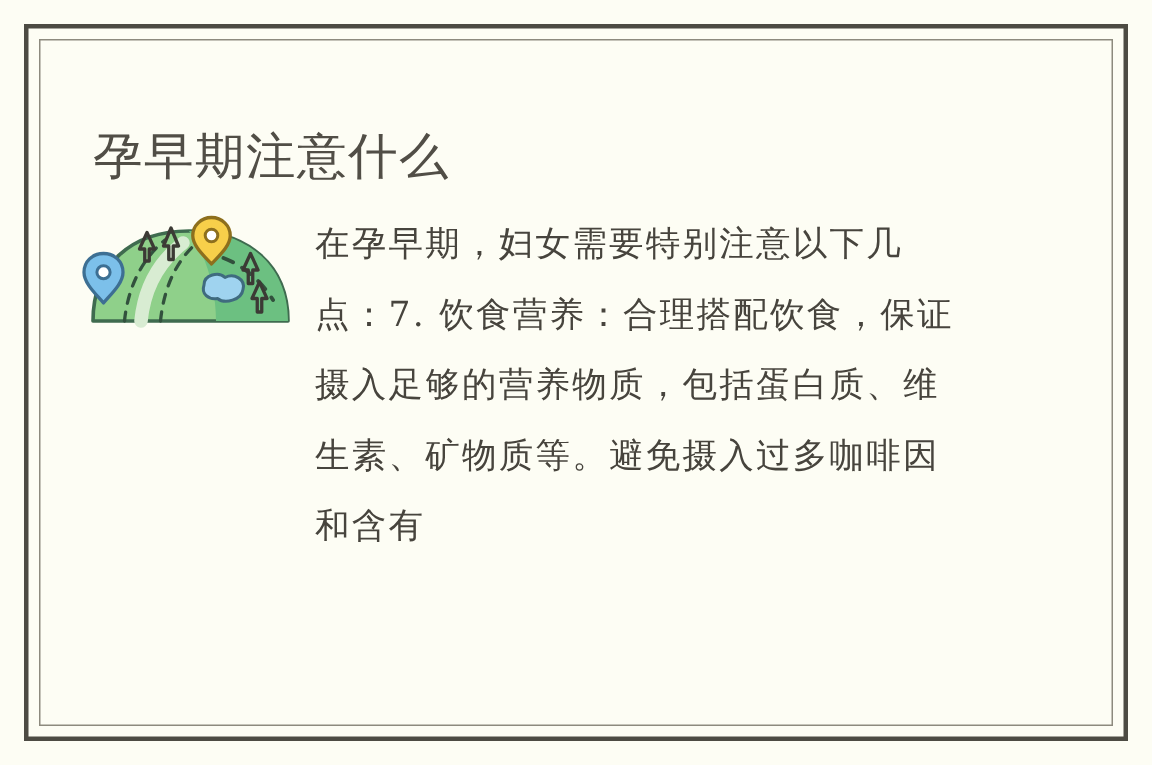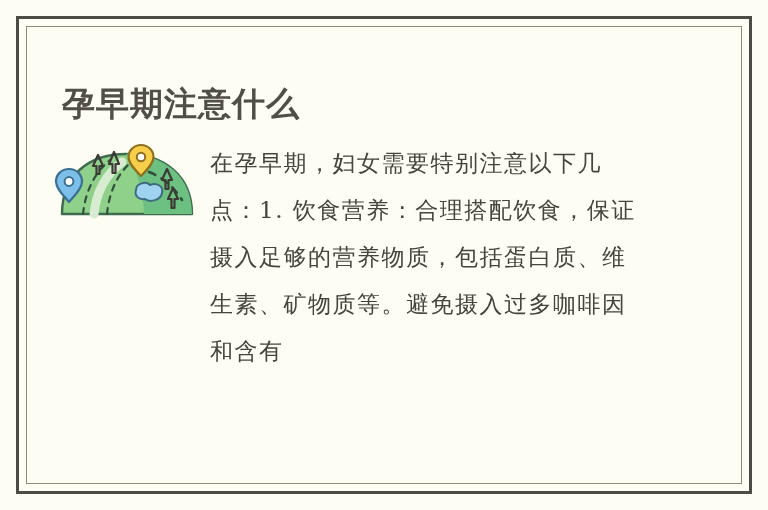--- a/index.html
+++ b/index.html
@@ -54,21 +54,21 @@
   }
 
   .page-title {
     position: absolute;
     left: 36px;
     top: 36px;
     font-size: 33px;
     line-height: 1.2;
     letter-spacing: 1px;
     color: #514e46;
-    font-weight: 700;
+    font-weight: 400;
     font-family: "Liberation Sans", sans-serif;
     white-space: nowrap;
   }
 
   .body-row {
     position: absolute;
     left: 26px;
     top: 112px;
     right: 28px;
     display: flex;
@@ -146,18 +146,18 @@
             <circle cx="17" cy="39.5" r="4.4" fill="#ffffff" stroke="#3d6f93" stroke-width="2"></circle>
           </g>
 
           <g>
             <path d="M89 3 C96 3, 101.5 8.5, 101.5 15 C101.5 22, 94 28.5, 89 34 C84 28.5, 76.5 22, 76.5 15 C76.5 8.5, 82 3, 89 3 Z" fill="#f7cf4a" stroke="#8d6f1d" stroke-width="2.2" stroke-linejoin="round"></path>
             <circle cx="89" cy="15" r="4.2" fill="#ffffff" stroke="#8d6f1d" stroke-width="2"></circle>
           </g>
         </svg>
       </div>
 
-      <div class="article-text">在孕早期，妇女需要特别注意以下几点：1. 饮食营养：合理搭配饮食，保证摄入足够的营养物质，包括蛋白质、维生素、矿物质等。避免摄入过多咖啡因和含有</div>
+      <div class="article-text">在孕早期，妇女需要特别注意以下几点：7. 饮食营养：合理搭配饮食，保证摄入足够的营养物质，包括蛋白质、维生素、矿物质等。避免摄入过多咖啡因和含有</div>
 
     </div>
 
   </div>
 </div>
 
 </body></html>

